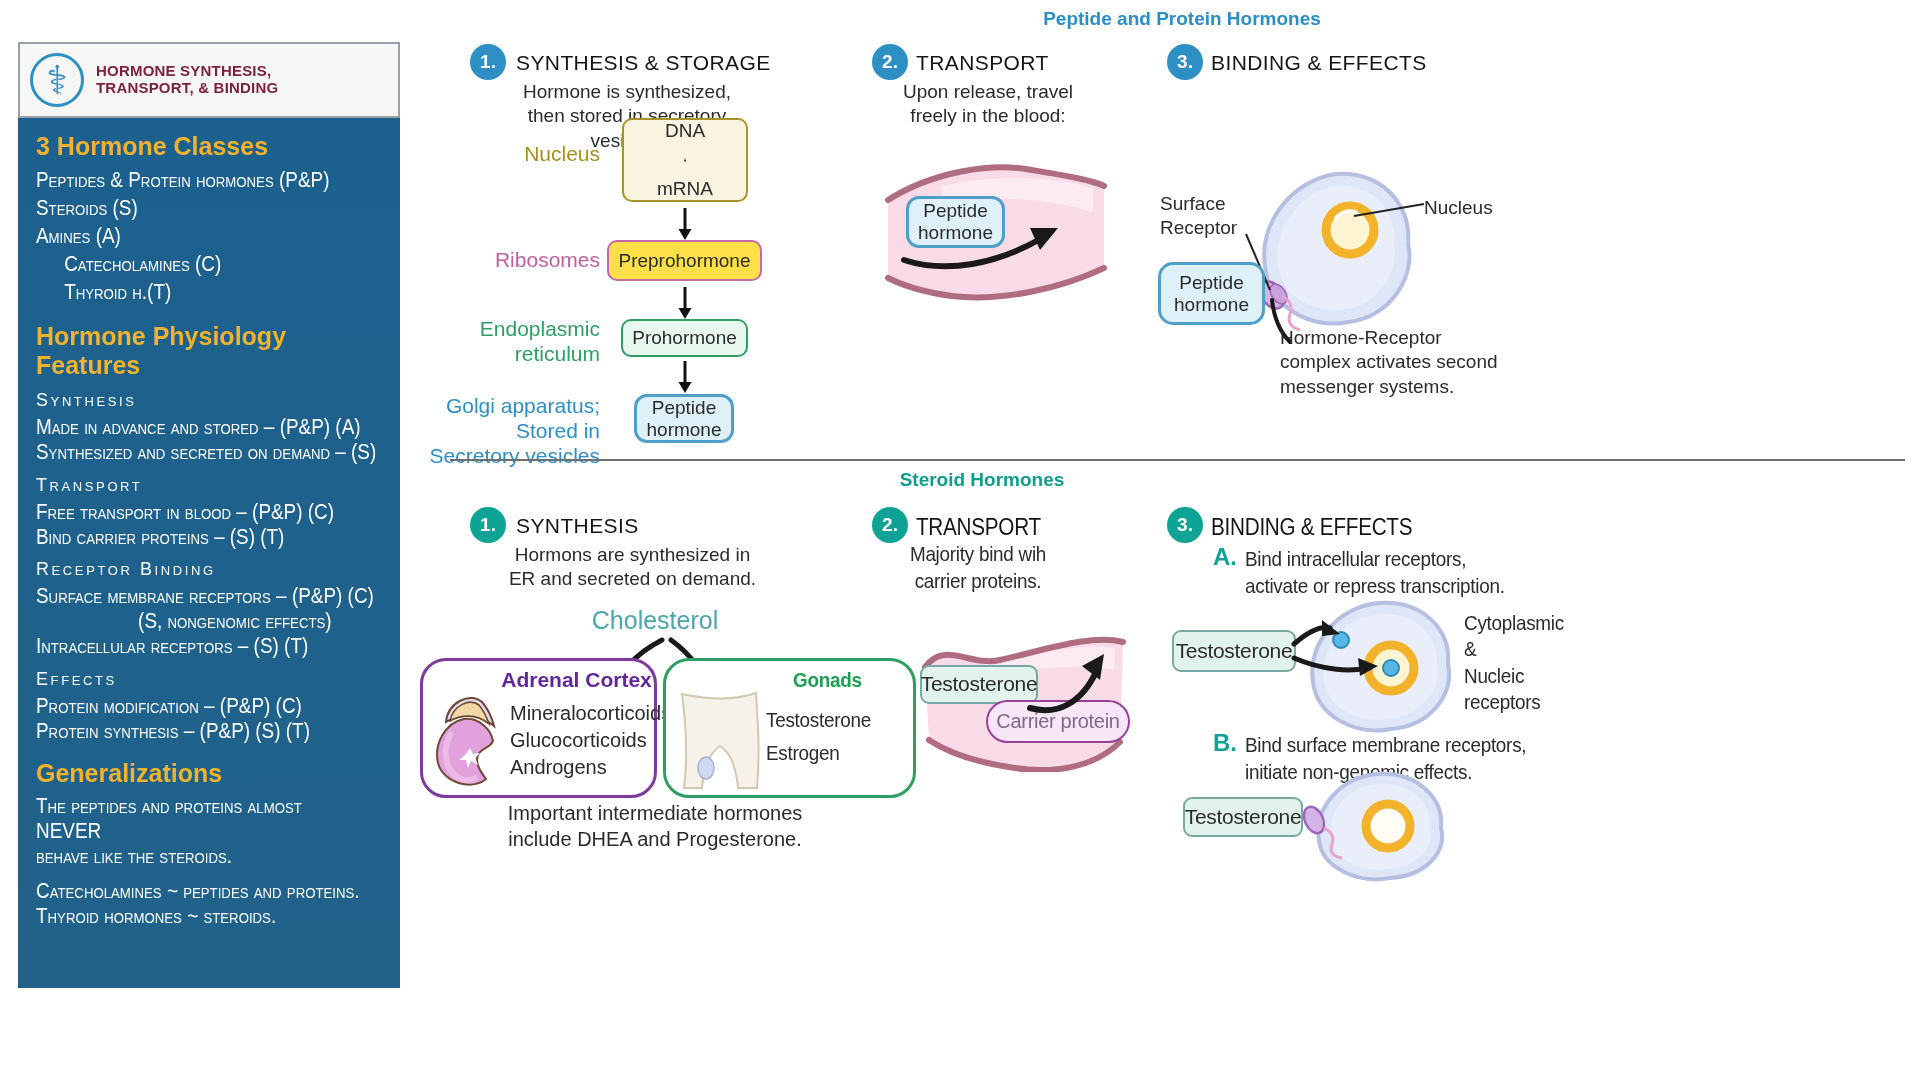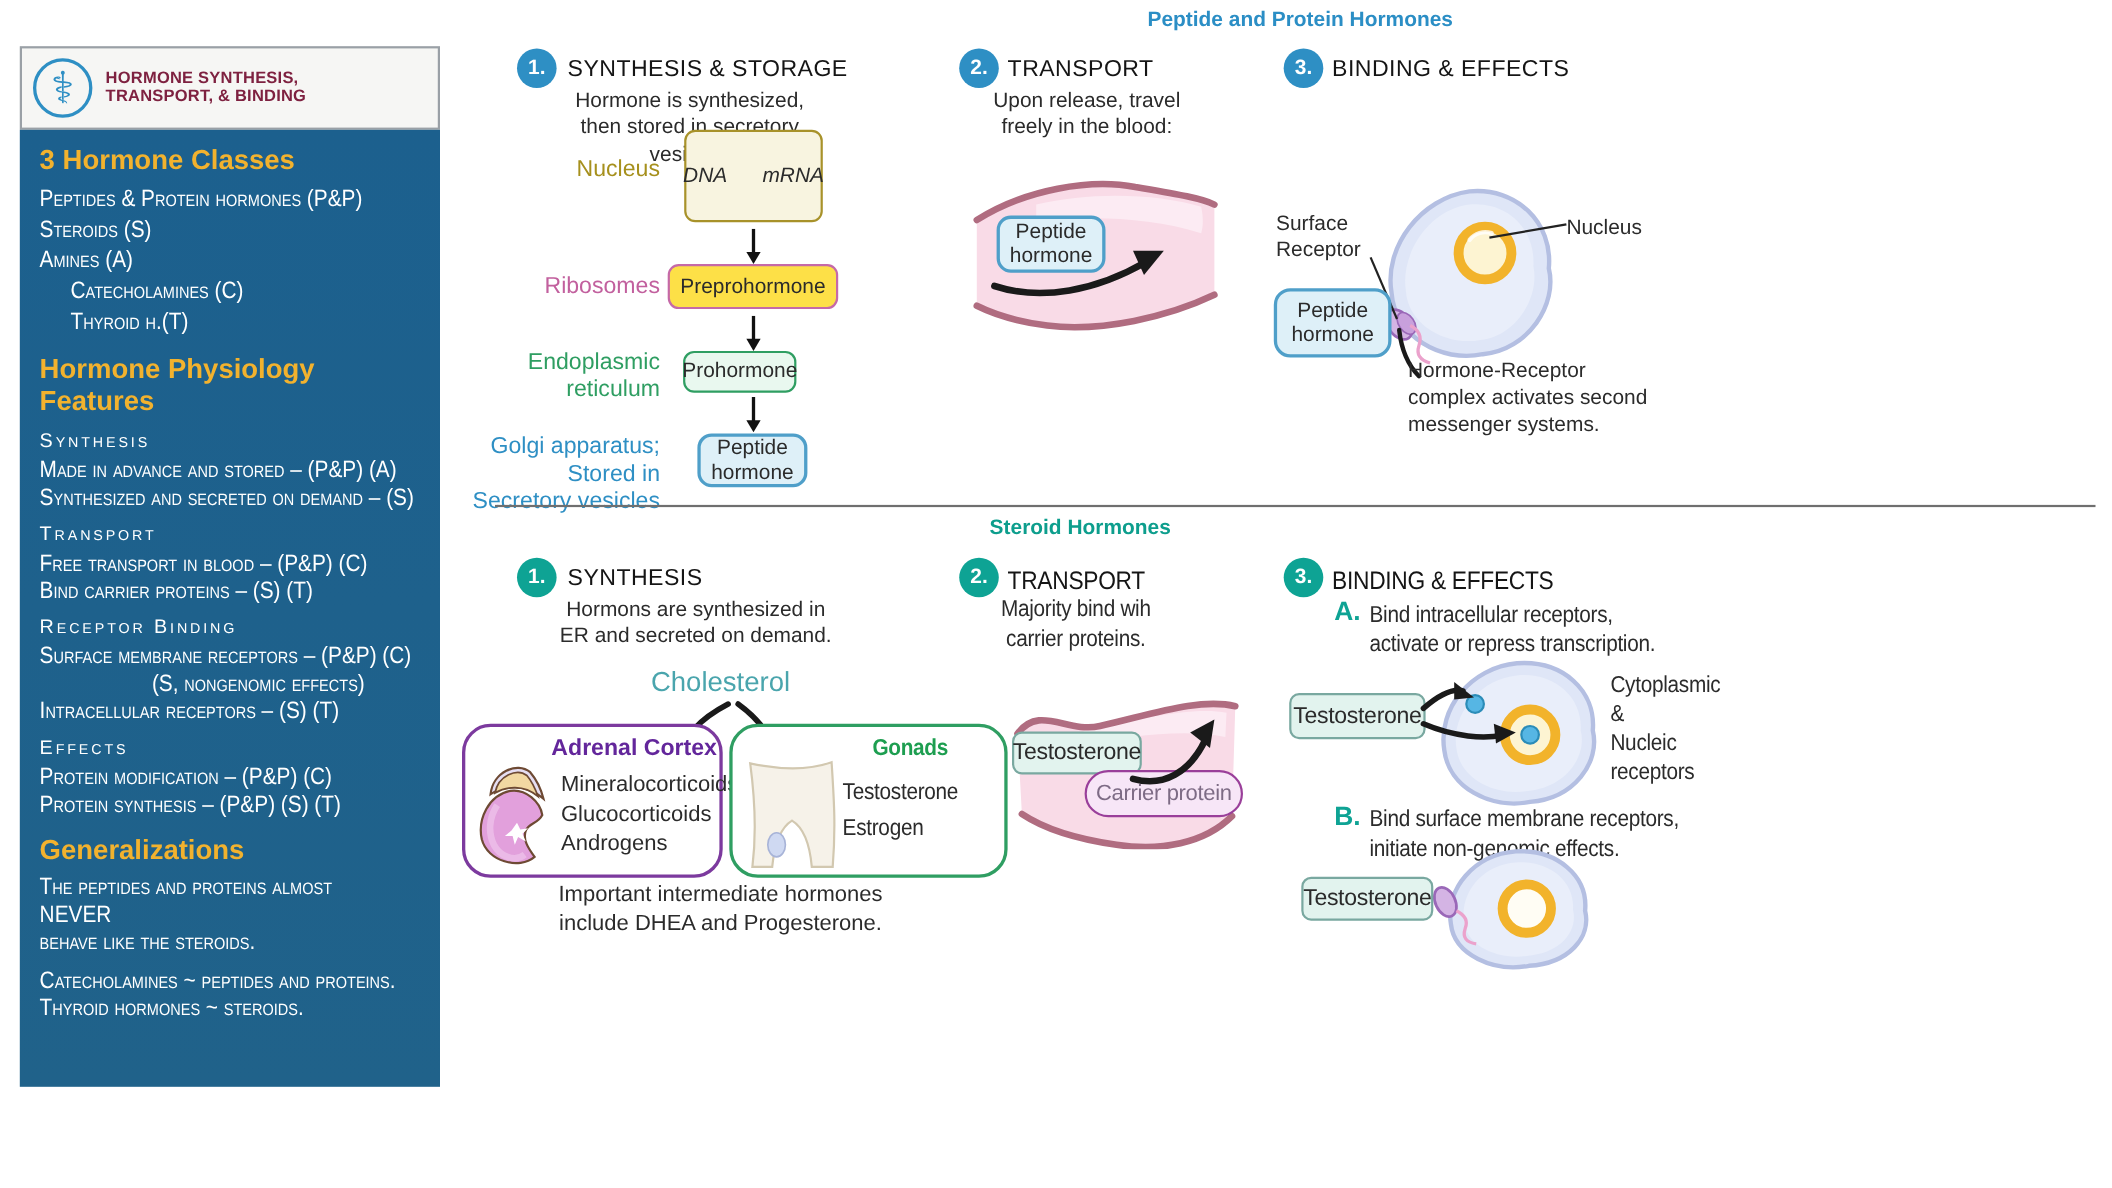--- a/index.html
+++ b/index.html
@@ -35,21 +35,21 @@
          font-size:19px;display:flex;align-items:center;justify-content:center;}
   .blue{background:#2e8fc4;}
   .teal{background:#0ea394;}
   .stept{position:absolute;font-size:21px;color:#151515;letter-spacing:.4px;font-weight:500;}
   .desc{position:absolute;font-size:19px;color:#2b2b2b;line-height:1.28;}
   .sec-title{position:absolute;font-weight:700;font-size:19px;text-align:center;}
 
   
   .fbox{position:absolute;display:flex;align-items:center;justify-content:center;text-align:center;
         border-radius:10px;font-size:19px;color:#2b2b2b;background:#fff;box-sizing:border-box;line-height:1.15;}
-  .dna-box{background:#f8f4e0;border:2.5px solid #a8922a;flex-direction:row;gap:16px;font-style:italic;}
+  .dna-box{background:#f8f4e0;border:2.5px solid #a8922a;flex-direction:column;gap:16px;}
   .prepro{background:#fde047;border:2.5px solid #c569a8;}
   .pro{background:#e9f8ef;border:2.5px solid #2f9e62;}
   .pep{background:#def0f8;border:3px solid #4f9fc9;border-radius:13px;}
   .testo{background:#e2f3ee;border:2px solid #79a8a0;border-radius:9px;}
   .carrier{background:#f7e6f7;border:2.5px solid #9a3f9a;border-radius:24px;color:#7d6b85;}
   .lab{position:absolute;font-size:21px;line-height:1.18;}
 
   .cond{letter-spacing:-.3px;}
   .cx{transform:scaleX(.9);transform-origin:50% 50%;}
   .cl{transform:scaleX(.9);transform-origin:0 50%;}
@@ -128,21 +128,21 @@
   <div class="lab right" style="left:430px;top:248px;width:170px;color:#c2609e;">Ribosomes</div>
   <div class="fbox prepro" style="left:607px;top:240px;width:155px;height:41px;">Preprohormone</div>
 
   <svg class="abs" style="left:677px;top:287px;" width="16" height="32" viewBox="0 0 16 32">
     <line x1="8" y1="0" x2="8" y2="22" stroke="#111" stroke-width="3"></line>
     <polygon points="1.5,21 14.5,21 8,32" fill="#111"></polygon>
   </svg>
 
   <div class="lab right pre" style="left:430px;top:317px;width:170px;color:#2f9e62;">Endoplasmic
 reticulum</div>
-  <div class="fbox pro" style="left:621px;top:319px;width:103px;height:38px;">Prohormone</div>
+  <div class="fbox pro" style="left:621px;top:319px;width:127px;height:38px;">Prohormone</div>
 
   <svg class="abs" style="left:677px;top:361px;" width="16" height="32" viewBox="0 0 16 32">
     <line x1="8" y1="0" x2="8" y2="22" stroke="#111" stroke-width="3"></line>
     <polygon points="1.5,21 14.5,21 8,32" fill="#111"></polygon>
   </svg>
 
   <div class="lab right pre" style="left:408px;top:394px;width:192px;color:#2e8fc4;">Golgi apparatus;
 Stored in
 Secretory vesicles</div>
   <div class="fbox pep pre" style="left:634px;top:394px;width:100px;height:49px;">Peptide

